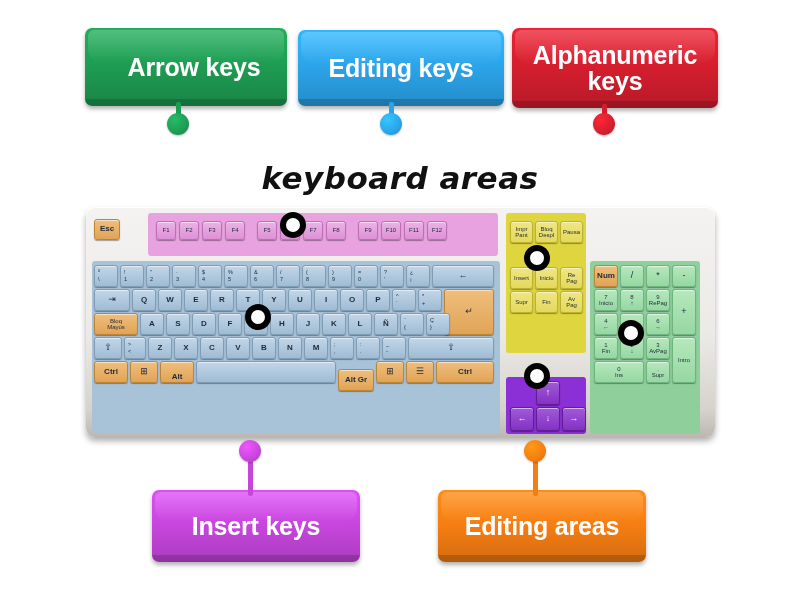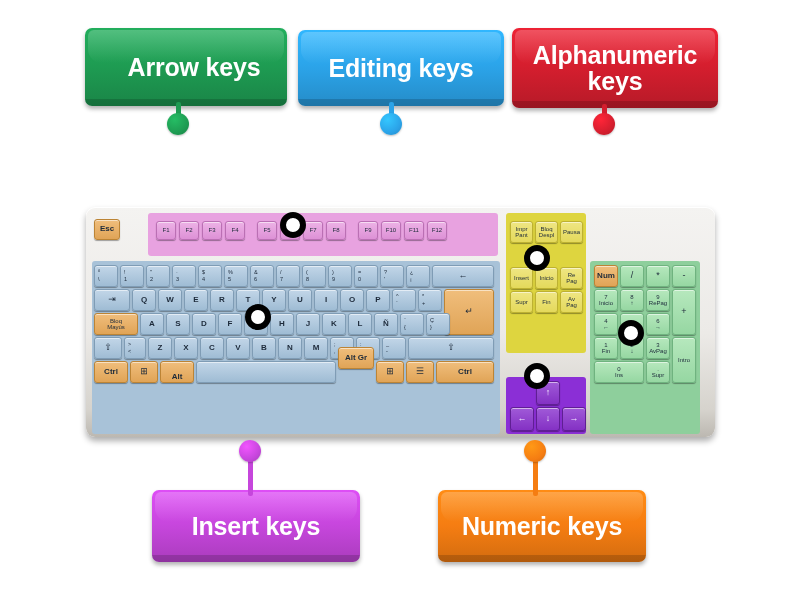--- a/index.html
+++ b/index.html
@@ -130,20 +130,21 @@
       </div>
       <div class="stem" style="background: rgb(43, 163, 232); left: 389px; top: 102px; height: 26px;"></div>
       <div class="dot" style="background: radial-gradient(circle at 35% 30%, rgb(52, 199, 255), rgb(43, 163, 232) 62%, rgb(36, 137, 195)); left: 380px; top: 113px;"></div>
       <div class="banner" style="left: 512px; top: 28px; width: 206px; height: 80px; background: linear-gradient(rgb(237, 34, 52) 0%, rgb(212, 30, 46) 50%, rgb(182, 26, 40) 100%);">
         <span class="btxt">Alphanumeric keys</span>
       </div>
       <div class="stem" style="background: rgb(212, 30, 46); left: 602px; top: 104px; height: 24px;"></div>
       <div class="dot" style="background: radial-gradient(circle at 35% 30%, rgb(255, 37, 56), rgb(212, 30, 46) 62%, rgb(178, 25, 39)); left: 593px; top: 113px;"></div>
     </div>
 
+  <div id="title">keyboard areas</div>
 
   <div id="kb">
     <div id="kbInner">
         <div class="zone" style="left: 62px; top: 6px; width: 350px; height: 43px; background: rgb(232, 162, 224);"></div>
         <div class="zone" style="left: 420px; top: 6px; width: 80px; height: 140px; background: rgb(222, 213, 63);"></div>
         <div class="zone" style="left: 420px; top: 170px; width: 80px; height: 57px; background: rgb(139, 47, 214);"></div>
         <div class="zone" style="left: 504px; top: 54px; width: 110px; height: 173px; background: rgb(142, 207, 156);"></div>
         <div class="zone" style="left: 6px; top: 54px; width: 408px; height: 173px; background: rgb(168, 194, 216);"></div>
         <div class="key org" style="left: 8px; top: 12px; width: 26px; height: 21px;">
           <span class="kl lg">Esc</span>
@@ -439,21 +440,21 @@
         <div class="key org" style="left: 8px; top: 154px; width: 34px; height: 22px;">
           <span class="kl lg">Ctrl</span>
         </div>
         <div class="key org" style="left: 44px; top: 154px; width: 28px; height: 22px;">
           <span class="kl sym">⊞</span>
         </div>
         <div class="key org" style="left: 74px; top: 154px; width: 34px; height: 22px; align-items: flex-end;">
           <span class="kl lg">Alt</span>
         </div>
         <div class="key blue" style="left: 110px; top: 154px; width: 140px; height: 22px;"></div>
-        <div class="key org" style="left: 252px; top: 140px; width: 36px; height: 22px;">
+        <div class="key org" style="left: 252px; top: 162px; width: 36px; height: 22px;">
           <span class="kl lg">Alt Gr</span>
         </div>
         <div class="key org" style="left: 290px; top: 154px; width: 28px; height: 22px;">
           <span class="kl sym">⊞</span>
         </div>
         <div class="key org" style="left: 320px; top: 154px; width: 28px; height: 22px;">
           <span class="kl sym">☰</span>
         </div>
         <div class="key org" style="left: 350px; top: 154px; width: 58px; height: 22px;">
           <span class="kl lg">Ctrl</span>
@@ -524,21 +525,21 @@
       </div>
   </div>
 
   <div id="bottomLabels">
       <div class="banner" style="left: 152px; top: 490px; width: 208px; height: 72px; background: linear-gradient(rgb(222, 78, 246) 0%, rgb(198, 70, 220) 50%, rgb(170, 60, 189) 100%);">
         <span class="btxt">Insert keys</span>
       </div>
       <div class="stem" style="background: rgb(198, 70, 220); left: 248px; top: 451px; height: 45px;"></div>
       <div class="dot" style="background: radial-gradient(circle at 35% 30%, rgb(242, 85, 255), rgb(198, 70, 220) 62%, rgb(166, 59, 185)); left: 239px; top: 440px;"></div>
       <div class="banner" style="left: 438px; top: 490px; width: 208px; height: 72px; background: linear-gradient(rgb(255, 140, 20) 0%, rgb(245, 125, 18) 50%, rgb(211, 108, 15) 100%);">
-        <span class="btxt">Numeric keys</span>
+        <span class="btxt">Editing areas</span>
       </div>
       <div class="stem" style="background: rgb(245, 125, 18); left: 533px; top: 451px; height: 45px;"></div>
       <div class="dot" style="background: radial-gradient(circle at 35% 30%, rgb(255, 153, 22), rgb(245, 125, 18) 62%, rgb(206, 105, 15)); left: 524px; top: 440px;"></div>
     </div>
 
 <div class="marker" style="left: 280px; top: 212px;"></div>
     <div class="marker" style="left: 524px; top: 245px;"></div>
     <div class="marker" style="left: 245px; top: 304px;"></div>
     <div class="marker" style="left: 618px; top: 320px;"></div>
     <div class="marker" style="left: 524px; top: 363px;"></div>

